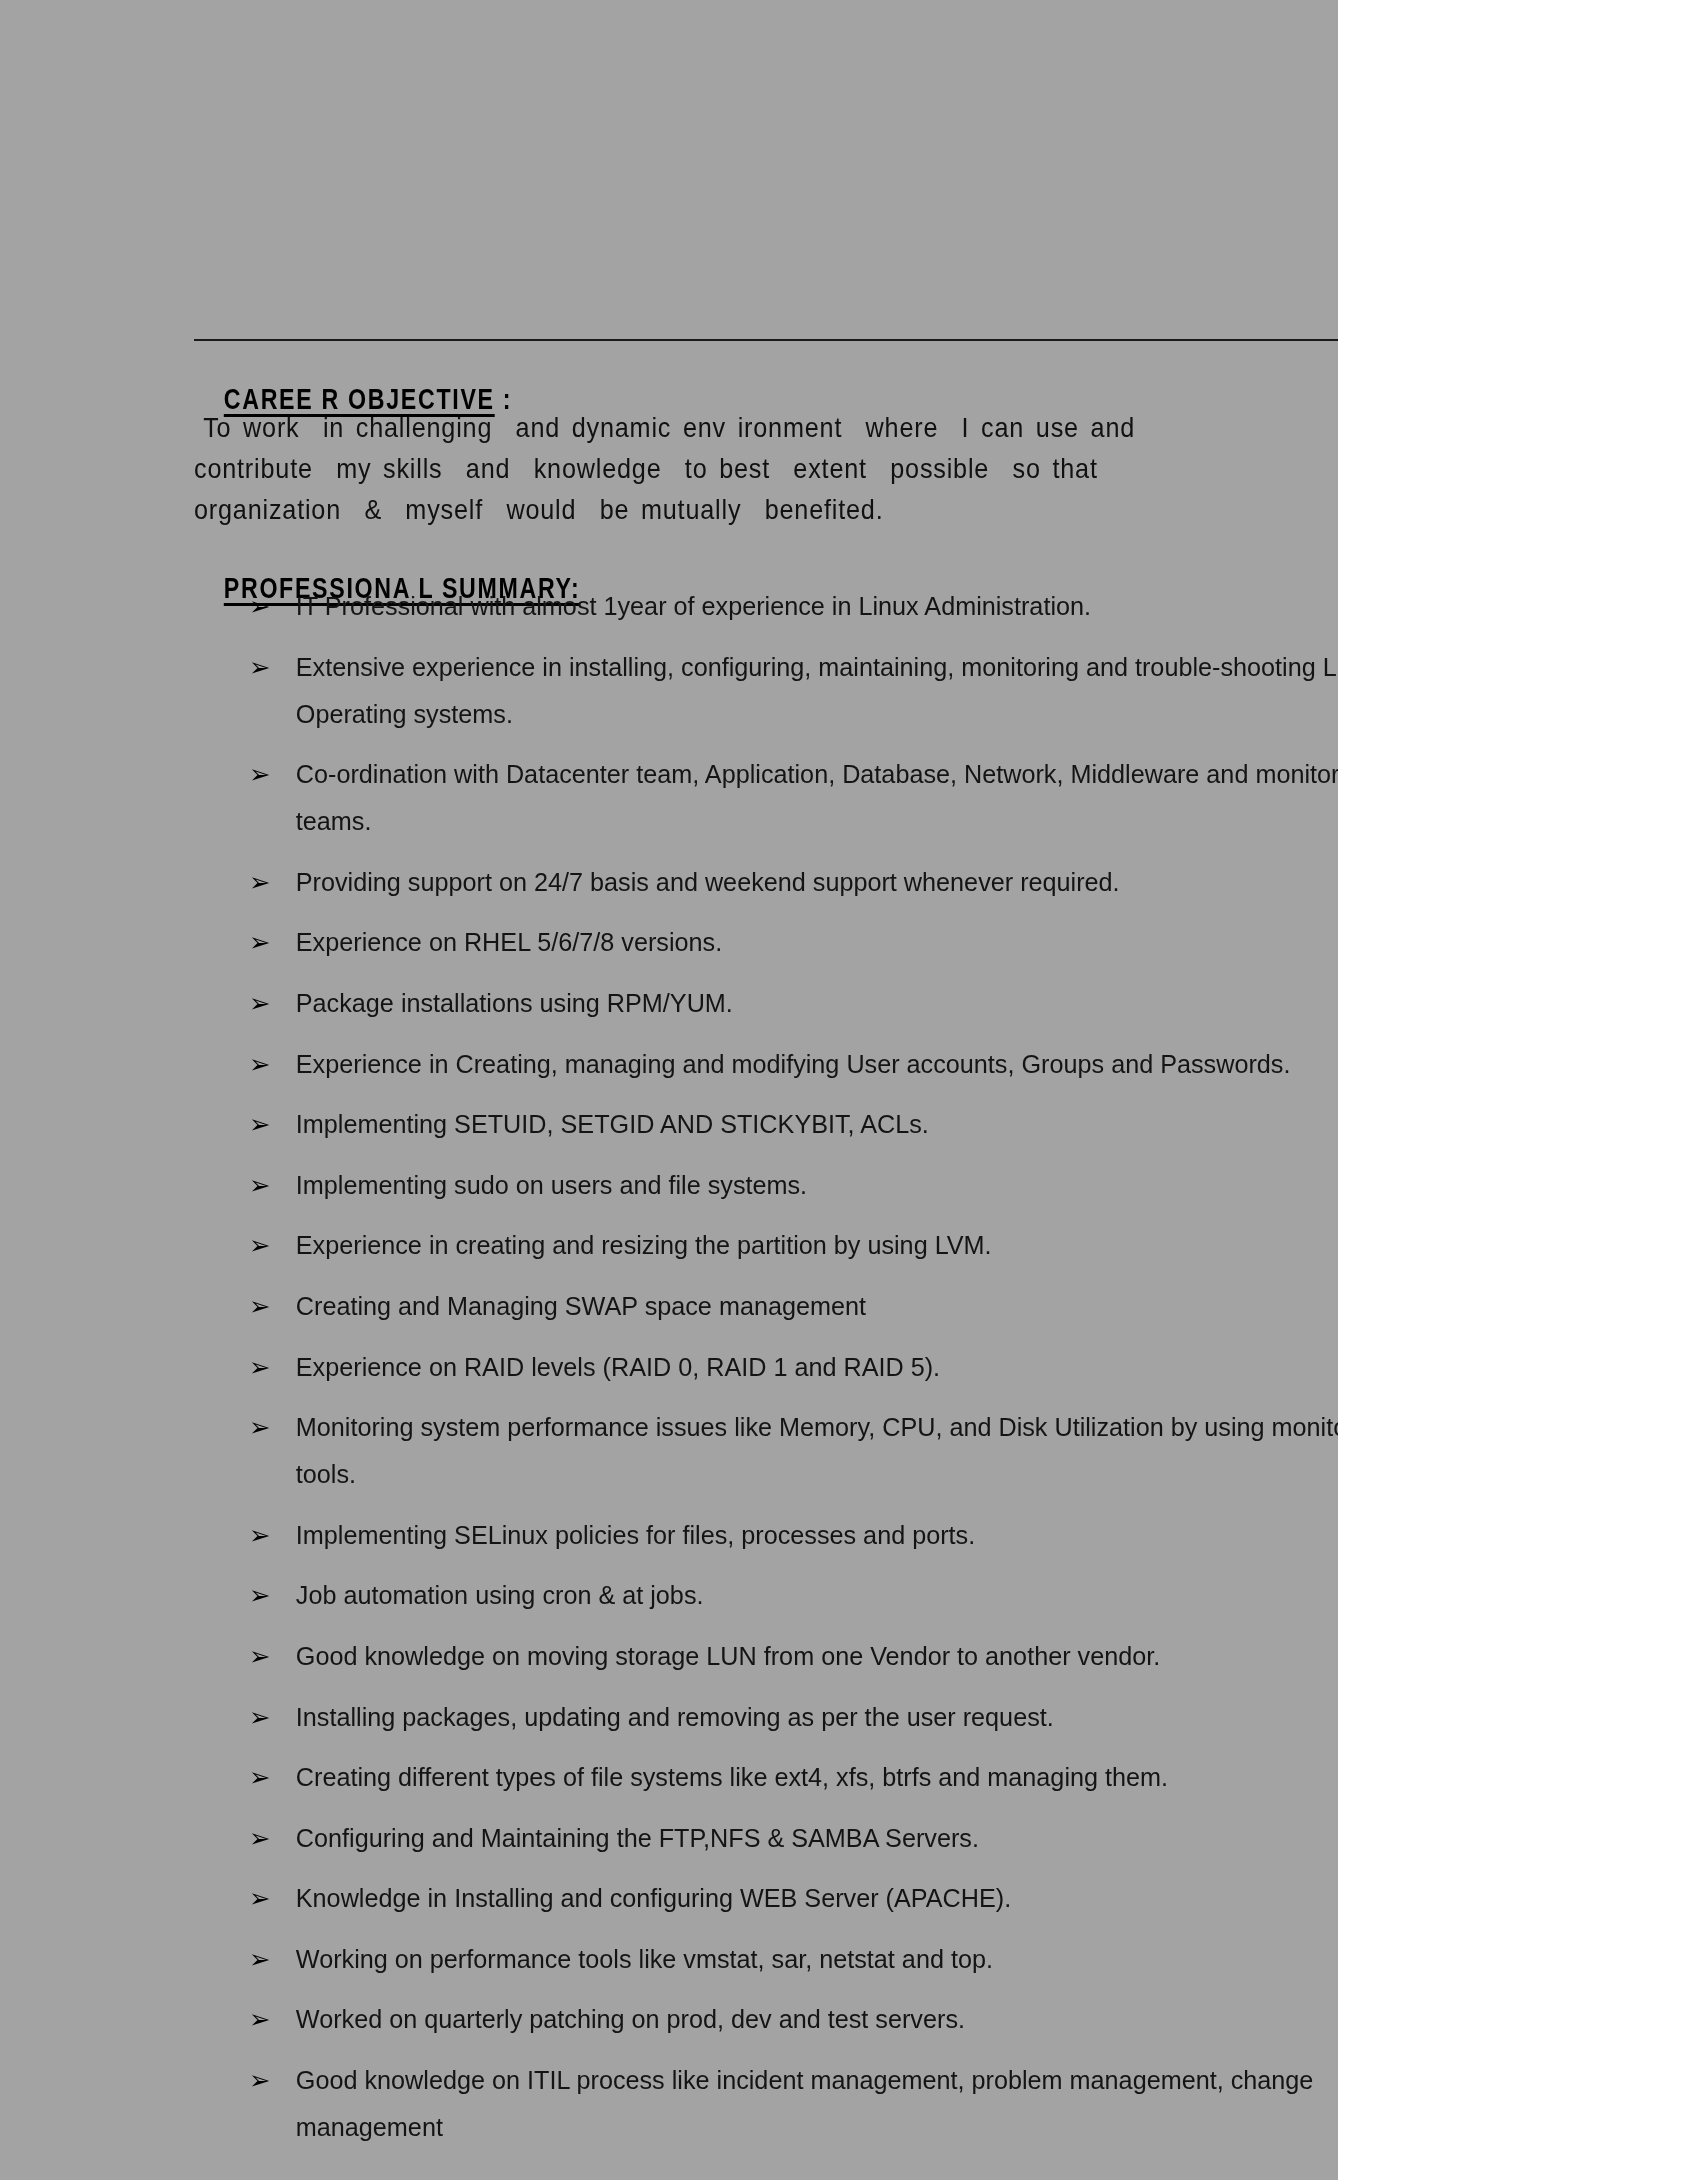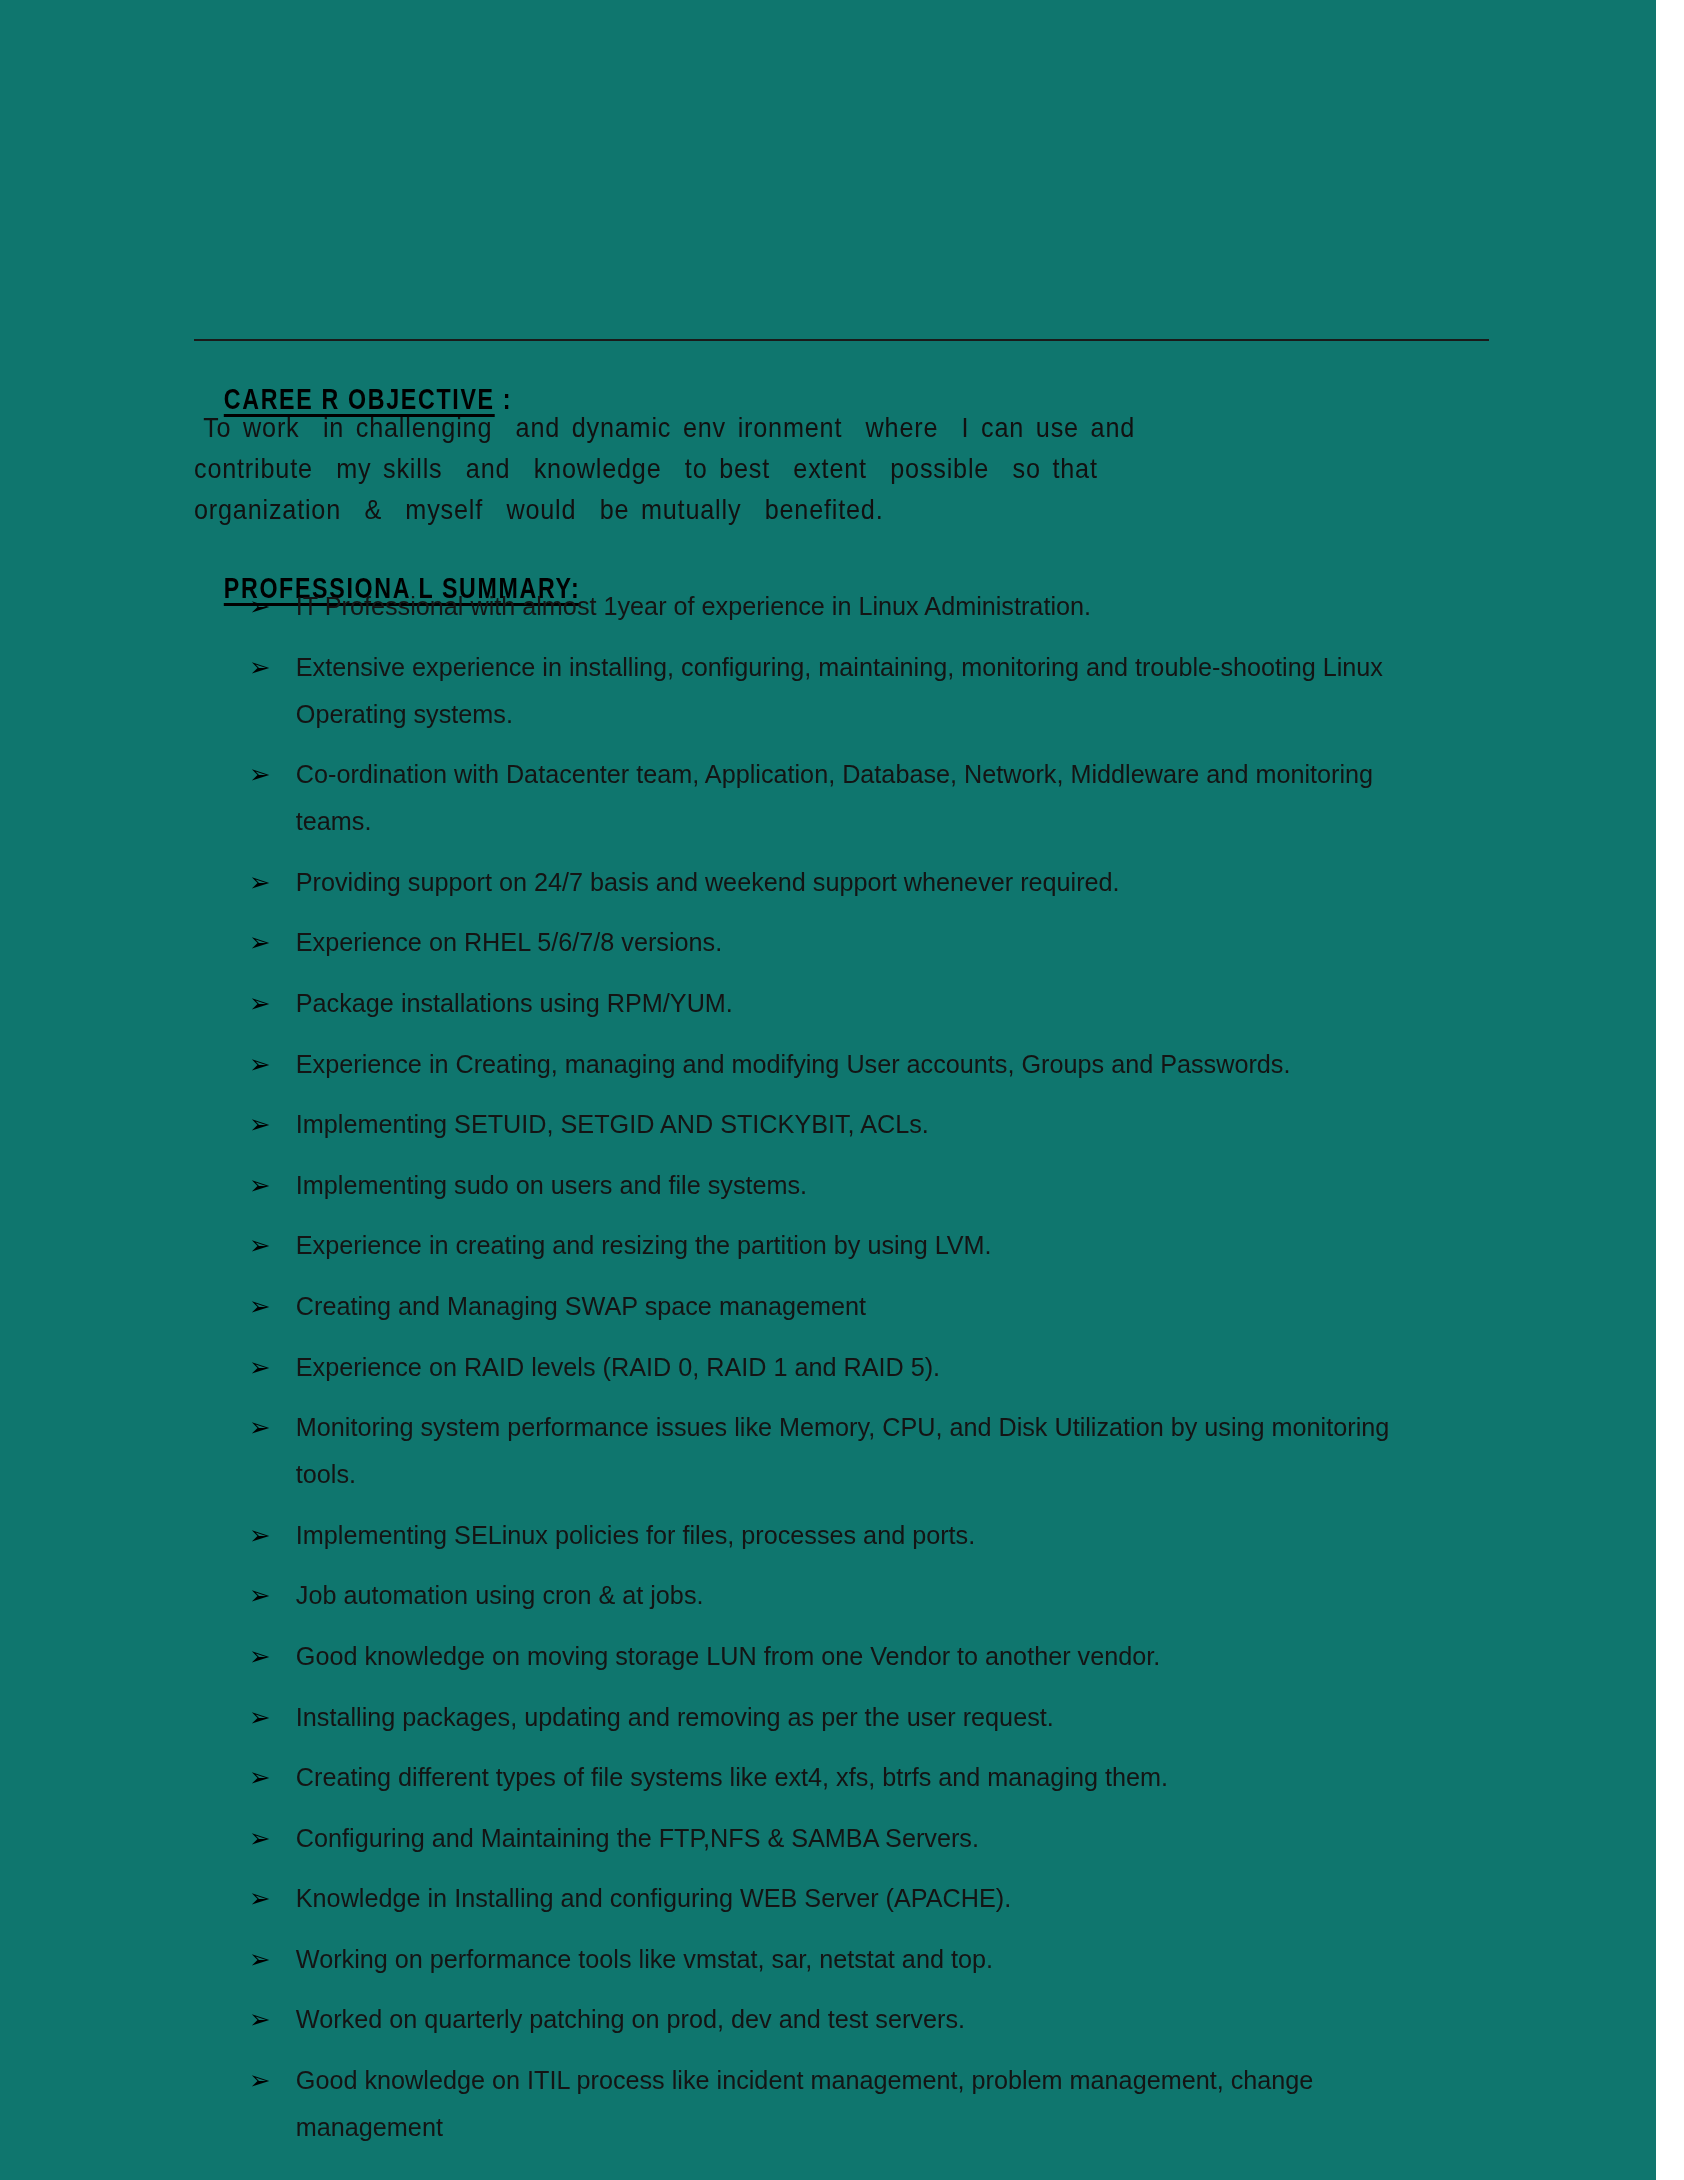--- a/index.html
+++ b/index.html
@@ -10,23 +10,23 @@
   body {
     width: 1685px;
     height: 2181px;
     font-family: "Liberation Sans", sans-serif;
     color: #000000;
     -webkit-font-smoothing: antialiased;
   }
 
   .page {
     position: relative;
-    width: 1656px;
+    width: 1338px;
     height: 2181px;
-    background: #0f766e;
+    background: #a3a3a3;
     overflow: hidden;
   }
 
   
   .top-rule {
     position: absolute;
     left: 194px;
     top: 339px;
     width: 1295px;
     height: 0;

